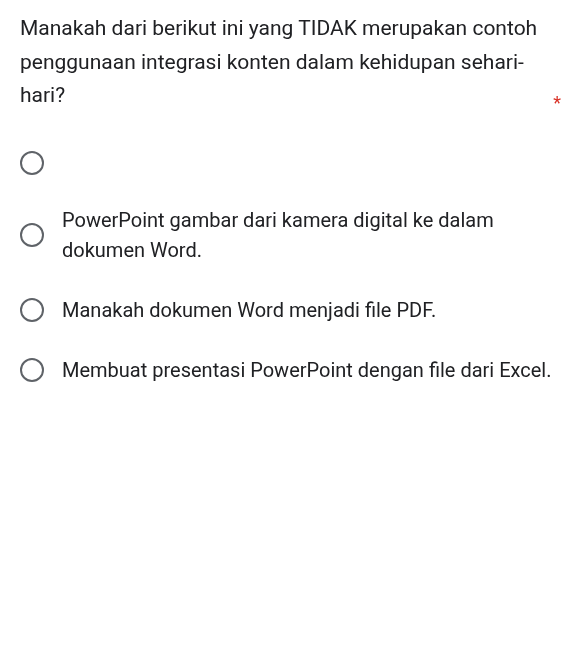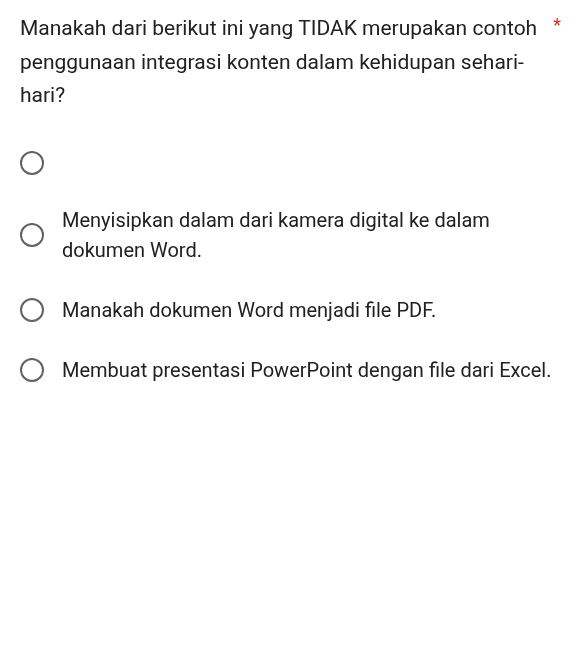--- a/index.html
+++ b/index.html
@@ -12,21 +12,21 @@
     background: #ffffff;
     width: 581px;
     height: 648px;
     padding: 12px 20px 20px 20px;
     color: #202124;
     position: relative;
   }
   .question-row {
     display: flex;
     justify-content: space-between;
-    align-items: flex-start;
+    align-items: flex-end;
     margin-bottom: 38px;
   }
   .question-text {
     font-size: 21px;
     line-height: 1.6;
     color: #202124;
     flex: 1;
     padding-right: 10px;
   }
   .required-asterisk {
@@ -70,21 +70,21 @@
 </div>
 
 <div class="options">
 
   <label class="option">
     <span class="radio-circle"></span>
   </label>
 
   <label class="option">
     <span class="radio-circle"></span>
-    <span class="option-label">Menyisipkan dalam dari kamera digital ke dalam dokumen Word.</span>
+    <span class="option-label">PowerPoint gambar dari kamera digital ke dalam dokumen Word.</span>
   </label>
 
   <label class="option">
     <span class="radio-circle"></span>
     <span class="option-label">Manakah dokumen Word menjadi file PDF.</span>
   </label>
 
 
   <label class="option">
     <span class="radio-circle"></span>

